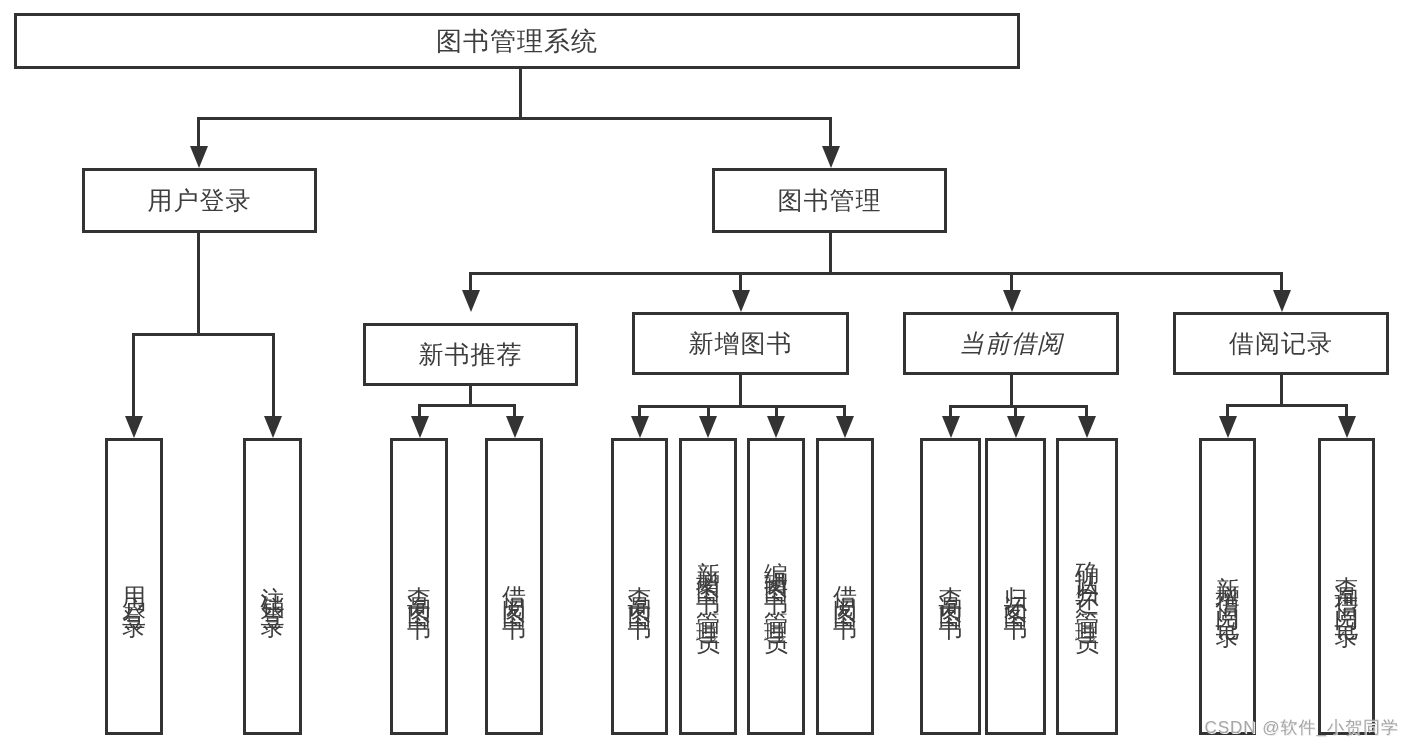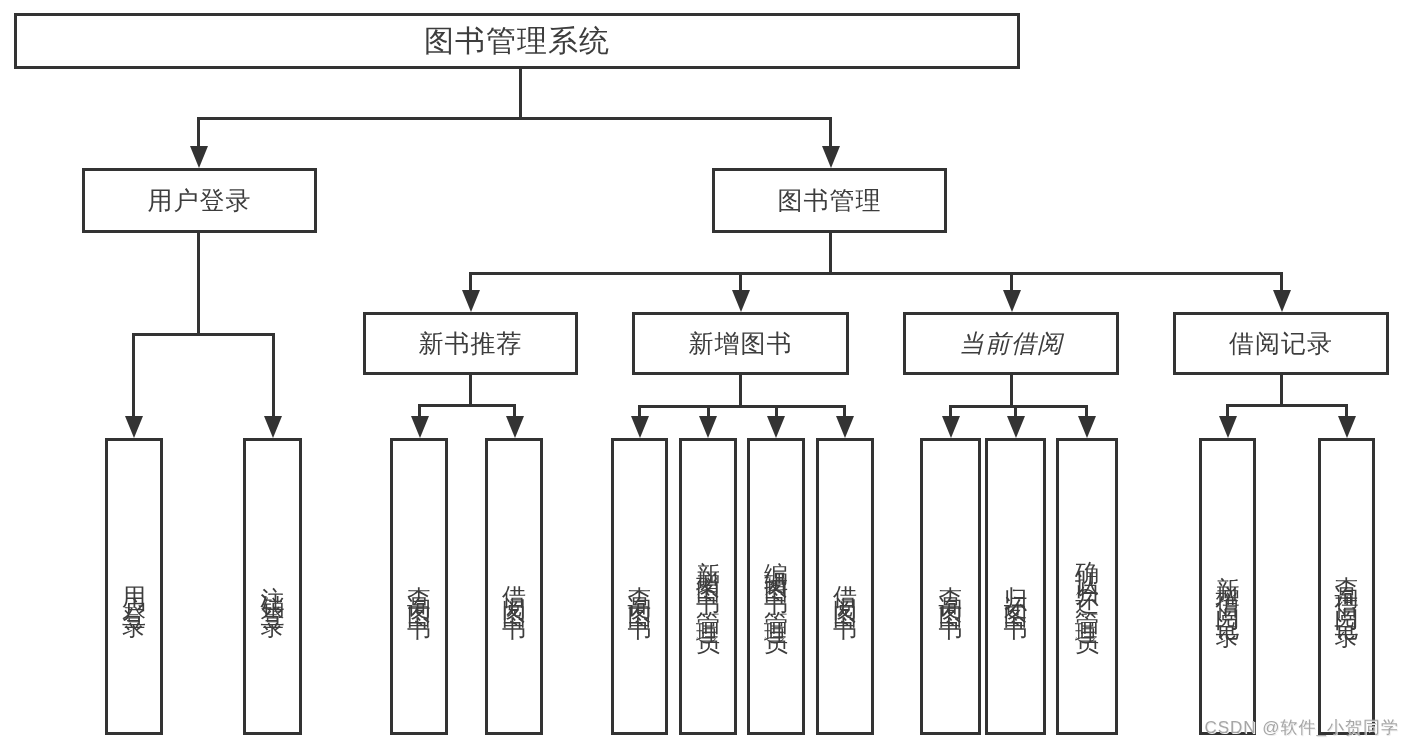--- a/index.html
+++ b/index.html
@@ -16,21 +16,21 @@
     box-sizing: border-box;
     border: 3px solid #333333;
     background: #ffffff;
     display: flex;
     align-items: center;
     justify-content: center;
     color: #3d3d3d;
     z-index: 2;
   }
   .hbox { font-size: 25px; letter-spacing: 1px; }
-  .hbox.title { font-size: 30px; }
+  .hbox.title { font-size: 26px; }
   .vbox span {
     writing-mode: vertical-rl;
     text-orientation: mixed;
     font-size: 24px;
     letter-spacing: 10px;
     color: #3d3d3d;
     line-height: 1;
   }
   .line {
     position: absolute;
@@ -97,21 +97,21 @@
     <div class="line" style="left:469px; top:272px; width:3px; height:20px;"></div>
     <div class="arrow" style="left:462px; top:290px;"></div>
     <div class="line" style="left:739px; top:272px; width:3px; height:20px;"></div>
     <div class="arrow" style="left:732px; top:290px;"></div>
     <div class="line" style="left:1010px; top:272px; width:3px; height:20px;"></div>
     <div class="arrow" style="left:1003px; top:290px;"></div>
     <div class="line" style="left:1280px; top:272px; width:3px; height:20px;"></div>
     <div class="arrow" style="left:1273px; top:290px;"></div>
   </div>
 
-  <div class="box hbox" style="left:363px; top:312px; width:215px; height:63px;">
+  <div class="box hbox" style="left:363px; top:323px; width:215px; height:63px;">
     <span>新书推荐</span>
   </div>
   <div class="box hbox" style="left:632px; top:312px; width:217px; height:63px;">
     <span>新增图书</span>
   </div>
   <div class="box hbox" style="left:903px; top:312px; width:216px; height:63px;font-style:italic;">
     <span>当前借阅</span>
   </div>
   <div class="box hbox" style="left:1173px; top:312px; width:216px; height:63px;">
     <span>借阅记录</span>

